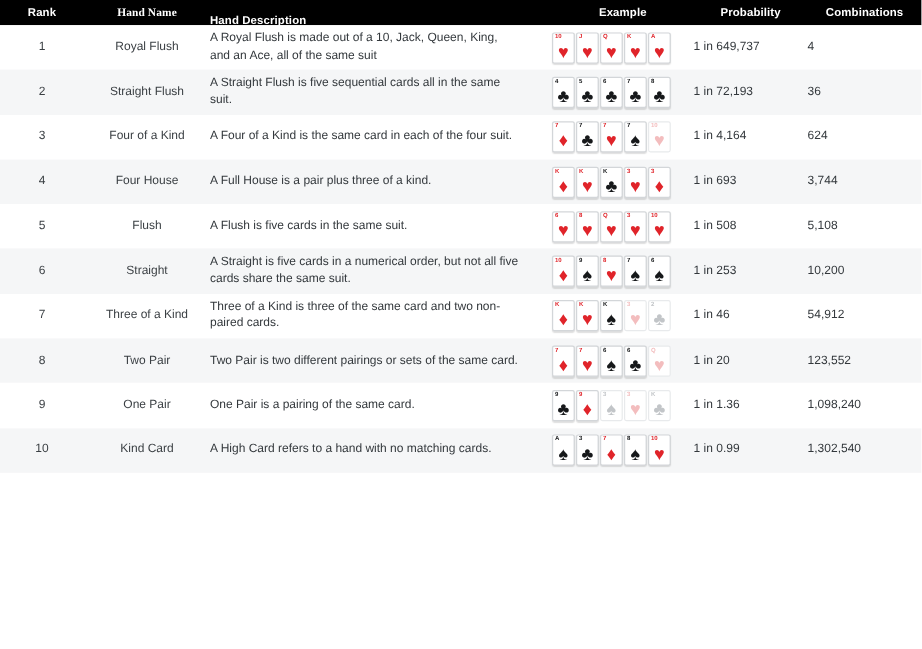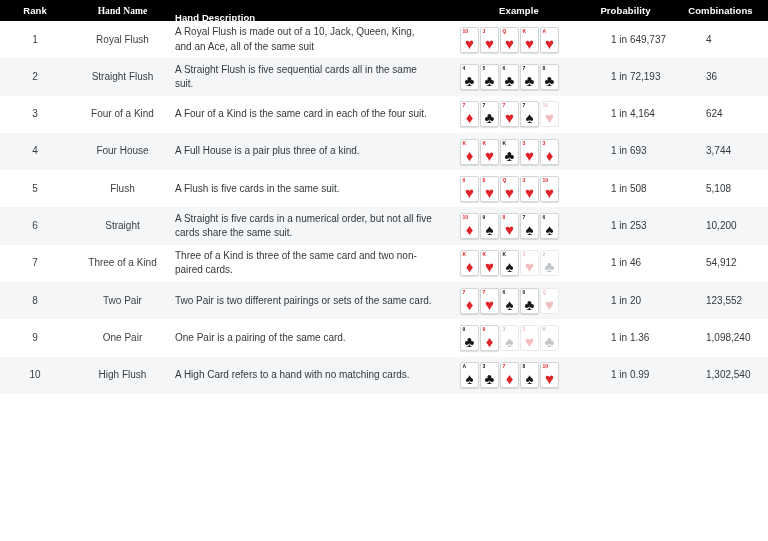--- a/index.html
+++ b/index.html
@@ -50,21 +50,21 @@
   .thead .c-name { text-align: center; font-family: Liberation Serif, serif; }
   .thead .c-desc { text-align: left; margin-top: 13px; }
 
   .cell-text {
     font-size: 10px;
     color: #2f3336;
     line-height: 1.42;
   }
   .c-desc .cell-text { color: #33383c; }
   .c-rank .cell-text, .c-name .cell-text { color: #3a3f43; }
-  .c-prob .cell-text, .c-comb .cell-text { color: #33383c; margin-left: 33px; }
+  .c-prob .cell-text, .c-comb .cell-text { color: #33383c; }
 
   
   .cards { display: flex; gap: 1px; align-items: center; }
   .card {
     position: relative;
     width: 19px; height: 26px;
     background: #ffffff;
     border: 1px solid #d3d6d9;
     border-radius: 2px;
     box-shadow: 0 1px 1px rgba(0,0,0,0.13);
@@ -474,21 +474,21 @@
         </div>
         <div class="c-comb">
           <div class="cell-text">1,098,240</div>
         </div>
       </div>
       <div class="row even">
         <div class="c-rank">
           <div class="cell-text">10</div>
         </div>
         <div class="c-name">
-          <div class="cell-text">High Flush</div>
+          <div class="cell-text">Kind Card</div>
         </div>
         <div class="c-desc">
           <div class="cell-text">A High Card refers to a hand with no matching cards.</div>
         </div>
         <div class="c-ex">
           <div class="cards">
             <div class="card black">
               <span class="rank">A</span>
               <span class="pip">♠</span>
             </div>

